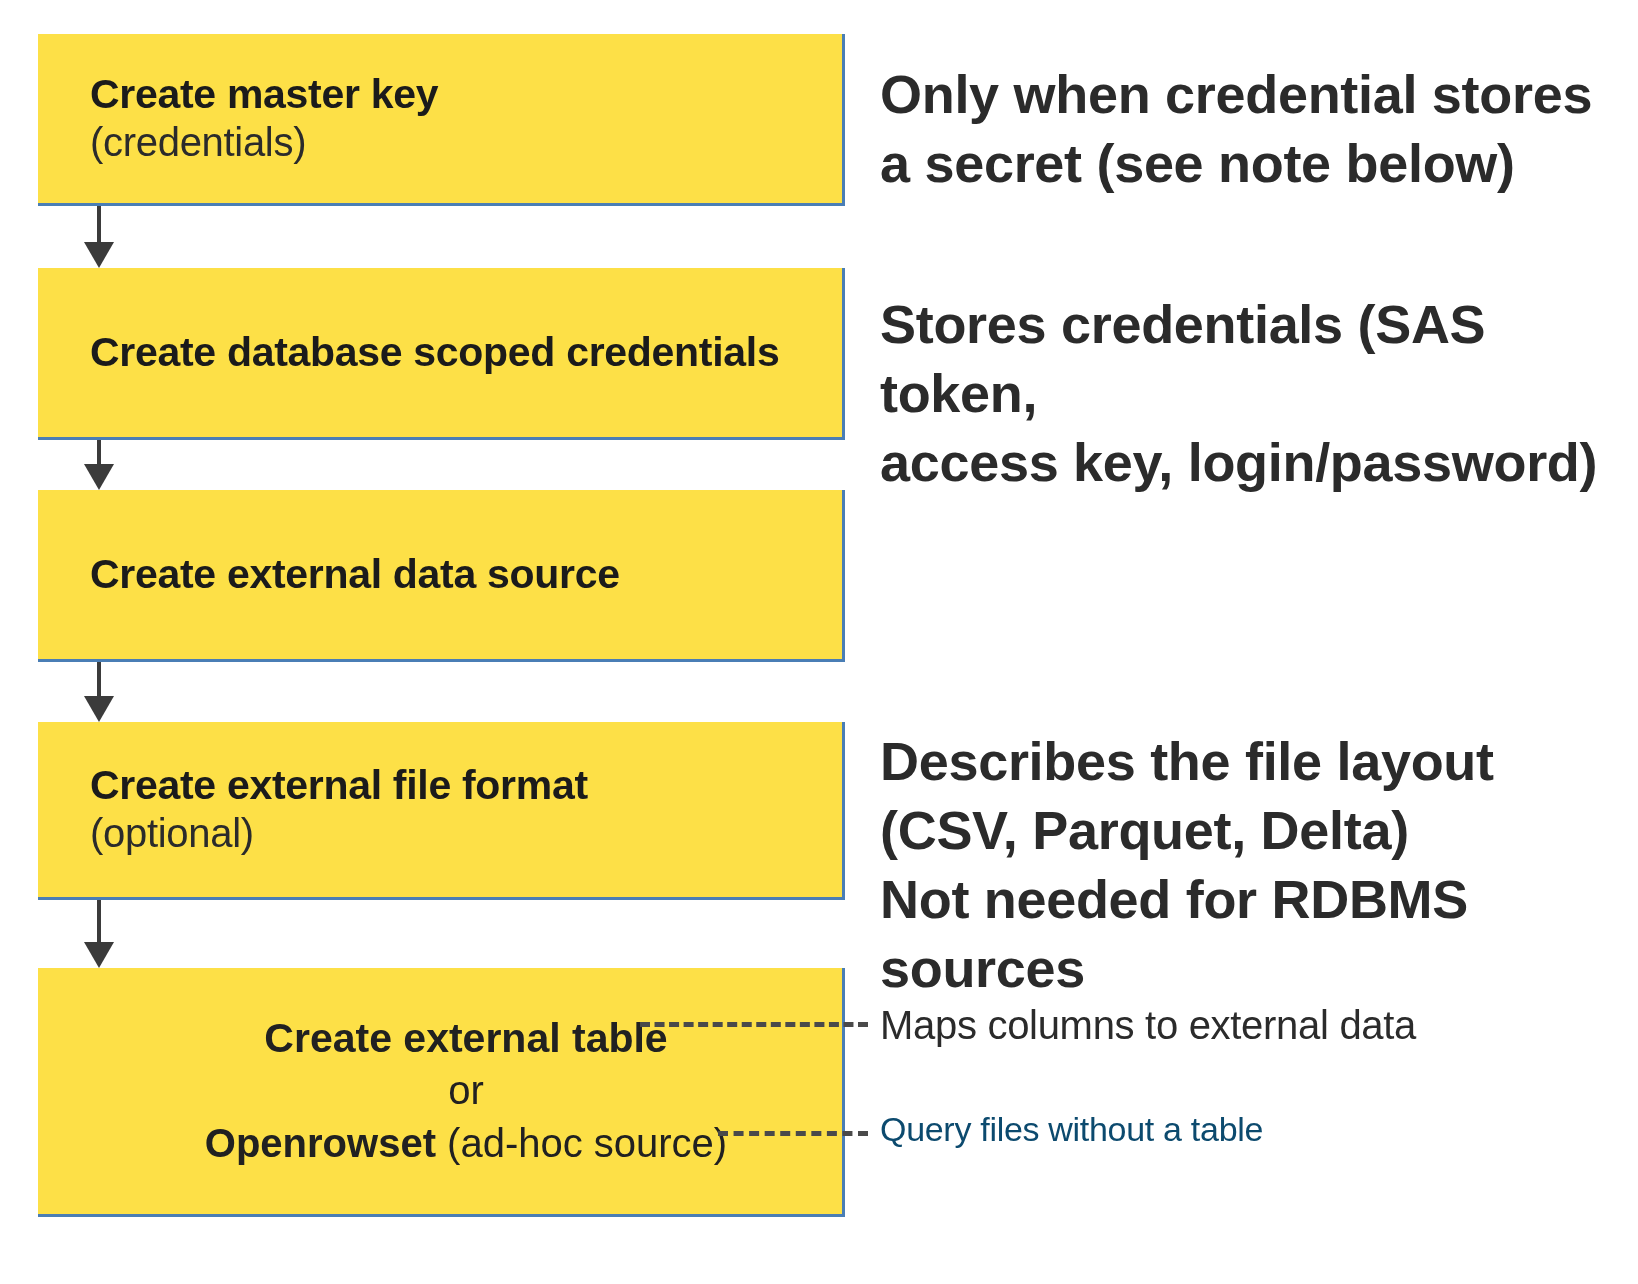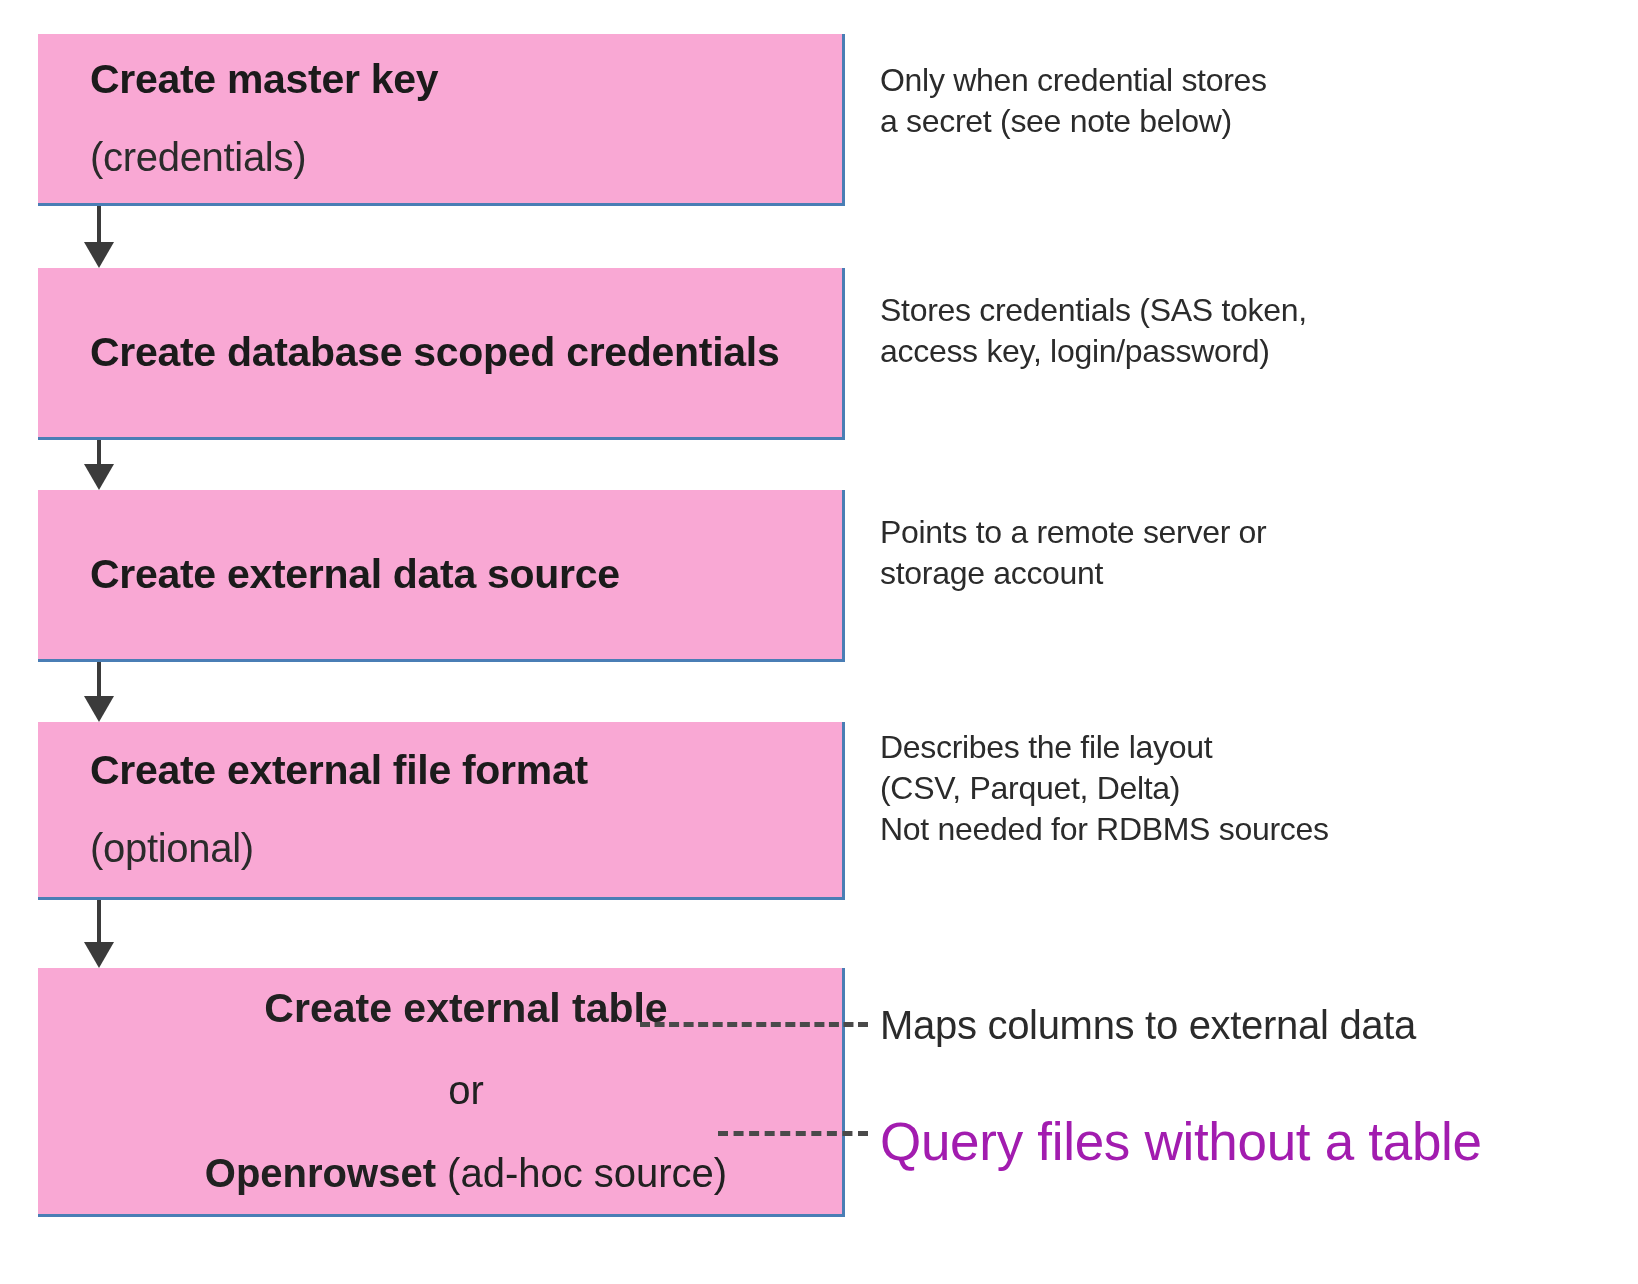--- a/index.html
+++ b/index.html
@@ -23,28 +23,27 @@
     width: 1638px;
     height: 1284px;
   }
 
   
   .step-box {
     position: absolute;
     left: 38px;
     width: 807px;
     box-sizing: border-box;
-    background: #f9a8d4;
+    background: #fde047;
     border-right: 3px solid #4a7eb5;
     border-bottom: 3px solid #4a7eb5;
     display: flex;
     flex-direction: column;
     justify-content: center;
     padding-left: 52px;
-    gap: 30px;
   }
 
   .step-title {
     font-weight: bold;
     font-size: 41px;
     line-height: 1.17;
     color: #1b1b1b;
     letter-spacing: -0.3px;
     white-space: nowrap;
   }
@@ -98,35 +97,36 @@
   #arrow-3 .head  { top: 34px; }
 
   #arrow-4 { top: 900px; height: 68px; }
   #arrow-4 .shaft { height: 42px; }
   #arrow-4 .head  { top: 42px; }
 
   
   .note {
     position: absolute;
     left: 880px;
-    font-size: 32px;
+    font-size: 54px;
     line-height: 1.28;
     color: #2b2b2b;
     letter-spacing: -0.3px;
     white-space: pre-line;
+    font-weight: bold;
   }
   #note-1 { top: 60px; }
   #note-2 { top: 290px; }
   #note-3 { top: 512px; }
   #note-4 { top: 727px; }
 
   #note-5a { position: absolute; left: 880px; top: 1000px; font-size: 40px;
              line-height: 1.28; color: #2b2b2b; letter-spacing: -0.3px; white-space: nowrap; }
-  #note-5b { position: absolute; left: 880px; top: 1108px; font-size: 53px;
-             line-height: 1.28; color: #a21caf; letter-spacing: -0.3px; white-space: nowrap; }
+  #note-5b { position: absolute; left: 880px; top: 1108px; font-size: 34px;
+             line-height: 1.28; color: #0c4a6e; letter-spacing: -0.3px; white-space: nowrap; }
 
   
   #box-5 .row {
     display: block;
     white-space: nowrap;
     text-align: center;
   }
   #box-5 .line-1 { font-weight: bold; font-size: 41px; line-height: 1.17; }
   #box-5 .line-2 { font-size: 40px; line-height: 1.17; padding-top: 4px; }
   #box-5 .line-3 { font-size: 40px; line-height: 1.17; padding-top: 6px; }
@@ -166,22 +166,20 @@
 access key, login/password)</div>
 
   <div class="arrow" id="arrow-2">
     <div class="shaft"></div>
       <div class="head"></div>
   </div>
 
   <div class="step-box" id="box-3">
     <div class="step-title">Create external data source</div>
   </div>
-  <div class="note" id="note-3">Points to a remote server or
-storage account</div>
 
   <div class="arrow" id="arrow-3">
     <div class="shaft"></div>
       <div class="head"></div>
   </div>
 
   <div class="step-box" id="box-4">
     <div class="step-title">Create external file format</div>
     <div class="step-sub">(optional)</div>
   </div>

